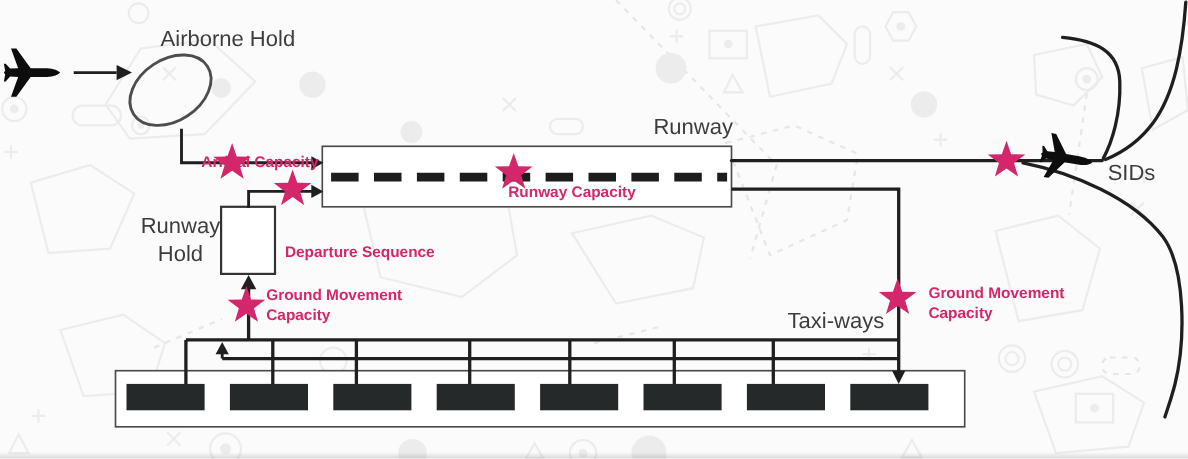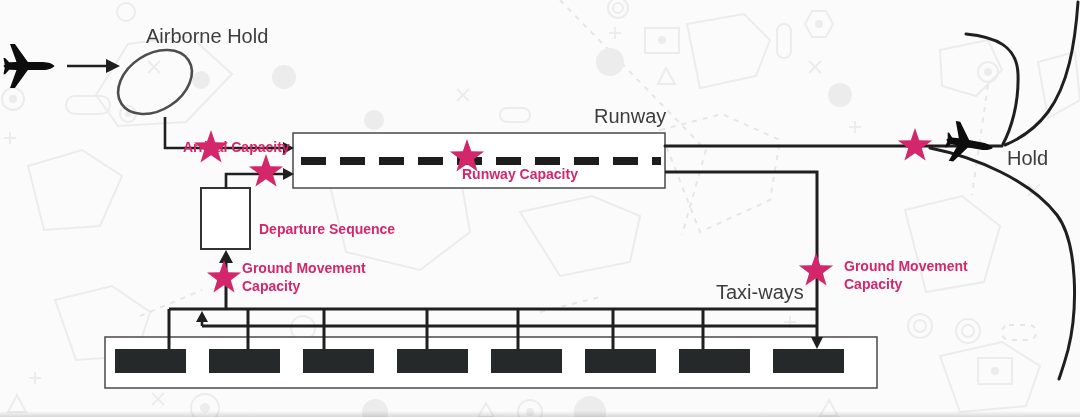--- a/index.html
+++ b/index.html
@@ -193,22 +193,23 @@
       <div class="stand" style="left: 303px;"></div>
       <div class="stand" style="left: 397px;"></div>
       <div class="stand" style="left: 491px;"></div>
       <div class="stand" style="left: 585px;"></div>
       <div class="stand" style="left: 679px;"></div>
       <div class="stand" style="left: 773px;"></div>
     </div>
 
   <div class="lbl" style="left:146px;top:24px;">Airborne Hold</div>
   <div class="lbl" style="left:594px;top:104px;">Runway</div>
+  <div class="lbl wrap" style="left:117px;top:194px;width:94px;">Runway Hold</div>
   <div class="lbl" style="left:716px;top:280px;">Taxi-ways</div>
-  <div class="lbl" style="left:1007px;top:146px;">Hold</div>
+  <div class="lbl" style="left:1007px;top:146px;">SIDs</div>
 
   <div class="plbl" style="left:183px;top:114px;margin-top:24px;">Arrival Capacity</div>
   <div class="plbl" style="left:417px;top:165px;padding-left:45px;">Runway Capacity</div>
   <div class="plbl" style="left:259px;top:192px;margin-top:28px;">Departure Sequence</div>
   <div class="plbl wrap" style="left:242px;top:259px;width:140px;">Ground Movement Capacity</div>
   <div class="plbl wrap" style="left:844px;top:257px;width:140px;">Ground Movement Capacity</div>
 
   <div class="bottom-edge"></div>
 </div>
 

